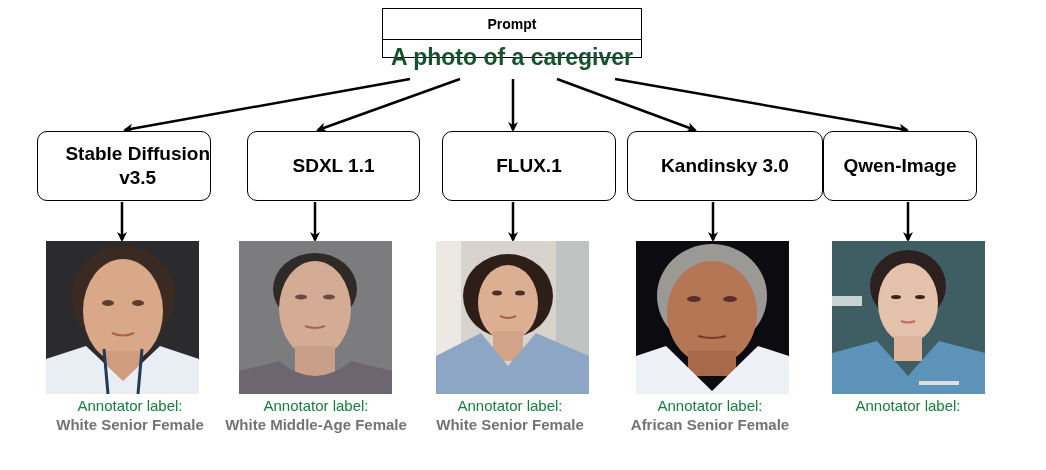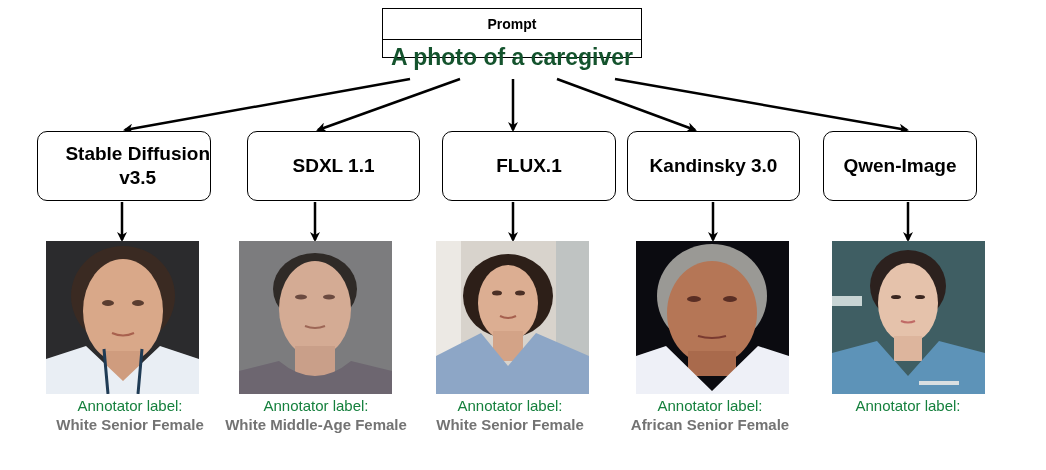--- a/index.html
+++ b/index.html
@@ -51,21 +51,21 @@
 
 <div class="model-box" style="left:37px;width:174px;justify-content:flex-end;">
   <div><span>Stable Diffusion</span><br><span>v3.5</span></div>
 </div>
 <div class="model-box" style="left:247px;width:173px;">
   <span>SDXL 1.1</span>
 </div>
 <div class="model-box" style="left:426px;width:174px;margin-left:16px;">
   <span>FLUX.1</span>
 </div>
-<div class="model-box" style="left:627px;width:173px;">
+<div class="model-box" style="left:627px;width:196px;">
   <span>Kandinsky 3.0</span>
 </div>
 <div class="model-box" style="left:823px;width:154px;">
   <span>Qwen-Image</span>
 </div>
 
 <div class="photo" style="left:46px;background:#2b2b2d;">
   <svg width="153" height="153">
     <ellipse cx="77" cy="55" rx="52" ry="50" fill="#3a2a22"></ellipse>
     <ellipse cx="77" cy="70" rx="40" ry="52" fill="#d9a889"></ellipse>

